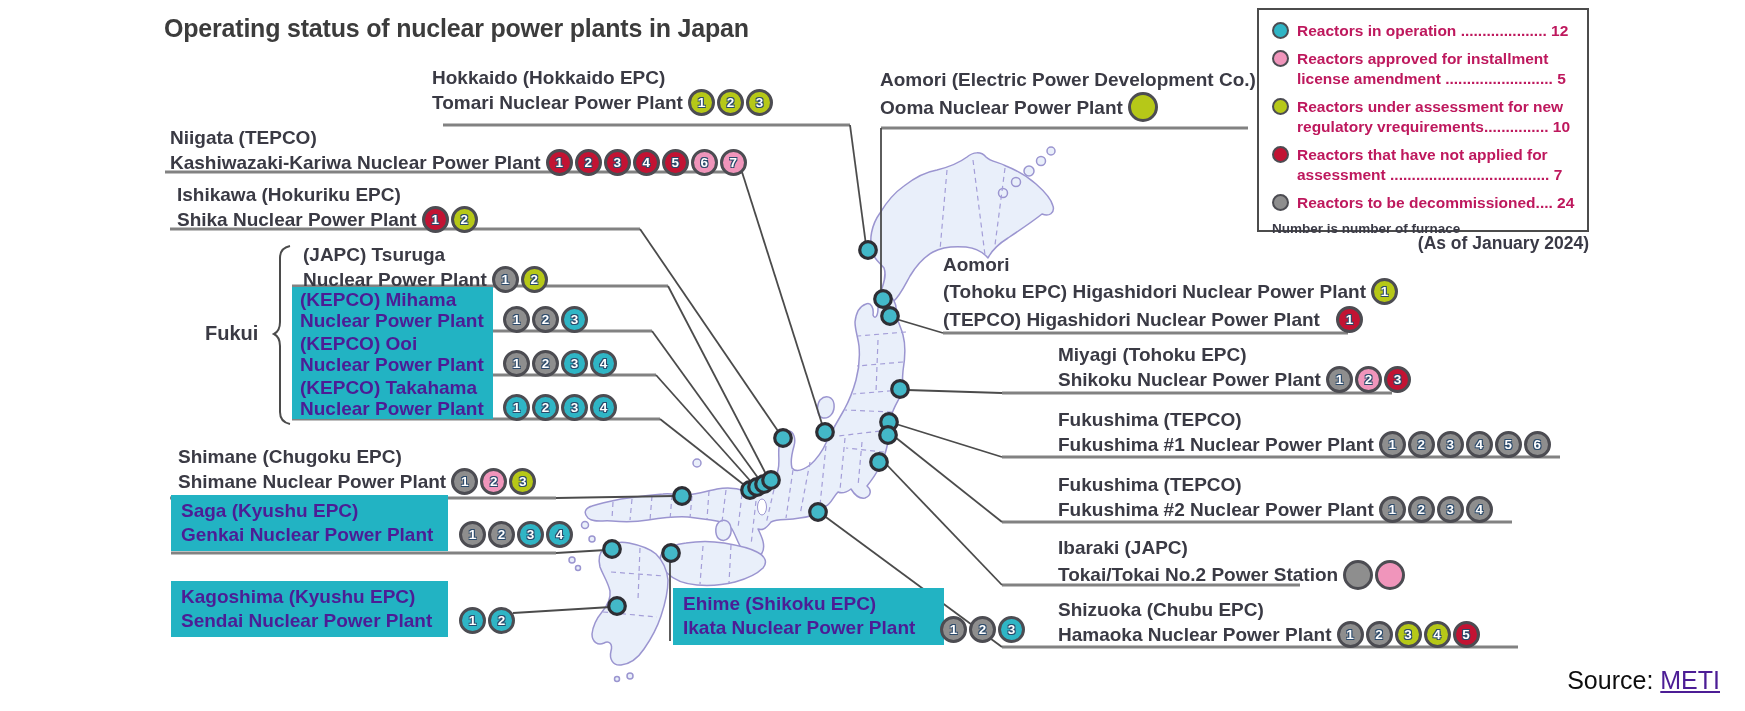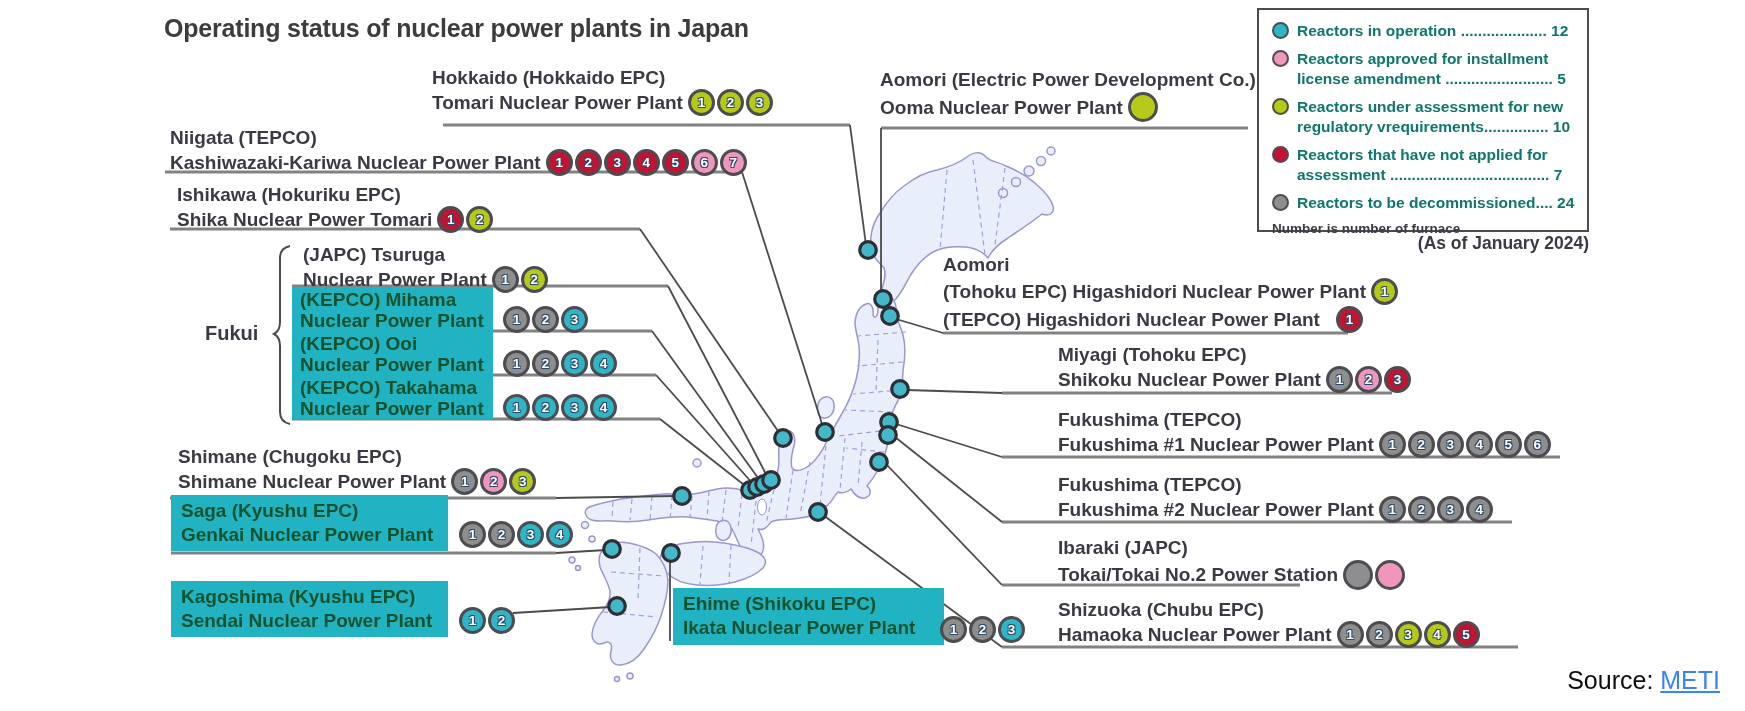--- a/index.html
+++ b/index.html
@@ -8,37 +8,37 @@
   #map-svg{position:absolute;left:0;top:0;width:1745px;height:711px;}
   .title{position:absolute;left:164px;top:14px;font-size:25px;font-weight:bold;color:#3c3c3c;letter-spacing:-0.2px;}
   .plant-label{position:absolute;font-size:19px;font-weight:bold;line-height:23px;color:#3a3a44;white-space:nowrap;}
   .row{display:flex;align-items:center;height:23px;}
   .row .txt{margin-right:3px;}
   .badge{box-sizing:content-box;width:21px;height:21px;border:3px solid #4c4c52;border-radius:50%;
          display:inline-flex;align-items:center;justify-content:center;flex:0 0 auto;
          font-size:13.5px;font-weight:bold;color:#ffffff;margin-left:2px;
          text-shadow:-1px -1px 0 #2b4a6b,1px -1px 0 #2b4a6b,-1px 1px 0 #2b4a6b,1px 1px 0 #2b4a6b;}
   .badge.big{width:24px;height:24px;}
-  .teal-box{position:absolute;color:#14532d;box-sizing:border-box;padding:2px 6px 0 8px;}
+  .teal-box{position:absolute;color:#4c1d95;box-sizing:border-box;padding:2px 6px 0 8px;}
   .teal-box .bline{height:21px;line-height:21px;}
   .teal-box.tall{padding:4px 8px 0 10px;}
   .teal-box.tall .bline{height:24px;line-height:24px;}
   .circles-strip{position:absolute;display:flex;align-items:center;}
   .fukui-label{position:absolute;left:205px;top:322px;font-size:20px;font-weight:bold;color:#3a3a44;}
   .legend{position:absolute;left:1257px;top:8px;width:332px;height:224px;background:#fff;
           border:2px solid #4c4c4c;box-sizing:border-box;padding:11px 10px 4px 13px;}
   .legend-row{display:flex;margin-bottom:8px;}
   .legend-dot{box-sizing:content-box;width:13px;height:13px;border:2.5px solid #4c4c52;border-radius:50%;
               flex:0 0 auto;margin-top:1px;margin-right:8px;}
-  .legend-text{font-size:15.5px;font-weight:bold;line-height:20px;color:#0f766e;}
+  .legend-text{font-size:15.5px;font-weight:bold;line-height:20px;color:#be185d;}
   .legend-note{font-size:13.5px;font-weight:bold;color:#3a3a46;margin-top:2px;}
   .as-of{position:absolute;left:1250px;top:233px;width:339px;text-align:right;
          font-size:17.5px;font-weight:bold;color:#3a3a46;}
   .source{position:absolute;right:25px;top:666px;font-size:25px;color:#0d0d0d;font-weight:normal;}
-  .source a{color:#3b82f6;text-decoration:underline;cursor:pointer;}
+  .source a{color:#4c1d95;text-decoration:underline;cursor:pointer;}
 </style>
 </head>
 <body>
 
 <div id="stage">
 
   <svg id="map-svg" viewBox="0 0 1745 711">
     <g id="land-layer" fill="#e9effa" stroke="#9b95d0" stroke-width="1.5" stroke-linejoin="round">
       <path d="M873 253 C868 240 872 224 880 213 C886 203 894 193 904 186 C913 179 925 172 937 170 C949 167 959 163 967 157 C973 152 981 151 986 157 C991 162 999 162 1006 166 C1016 170 1027 176 1036 184 C1044 191 1051 198 1053 206 C1055 213 1049 217 1042 214 C1032 222 1020 230 1008 238 C1000 243 992 250 988 258 C983 252 975 248 966 247 C954 246 942 247 933 252 C924 257 916 266 910 276 C905 285 900 296 893 302 C886 306 880 301 881 292 C883 284 887 276 884 268 C879 262 874 259 873 253 Z"></path>
       <circle cx="1003" cy="193" r="4.5"></circle>
@@ -188,21 +188,21 @@
           <span class="badge" style="background: rgb(194, 19, 51);">5</span>
           <span class="badge" style="background: rgb(240, 149, 187);">6</span>
           <span class="badge" style="background: rgb(240, 149, 187);">7</span>
         </div>
       </div>
       <div class="plant-label" style="left: 177px; top: 183px;">
         <div class="row" style="height: 23px;">
           <span class="txt">Ishikawa (Hokuriku EPC)</span>
         </div>
         <div class="row" style="height: 27px;">
-          <span class="txt">Shika Nuclear Power Tomari</span>
+          <span class="txt">Shika Nuclear Power Plant</span>
           <span class="badge" style="background: rgb(194, 19, 51);">1</span>
           <span class="badge" style="background: rgb(182, 200, 24);">2</span>
         </div>
       </div>
       <div class="plant-label" style="left: 303px; top: 243px;">
         <div class="row" style="height: 23px;">
           <span class="txt">(JAPC) Tsuruga</span>
         </div>
         <div class="row" style="height: 27px;">
           <span class="txt">Nuclear Power Plant</span>

